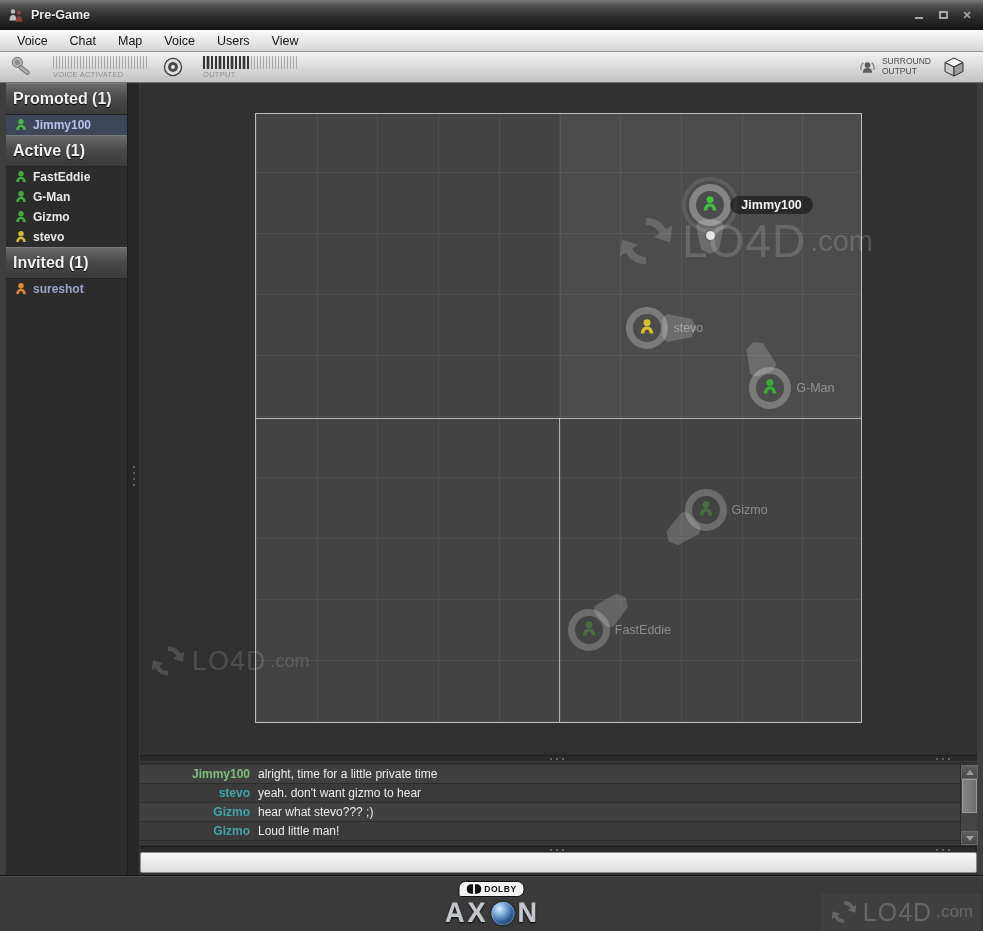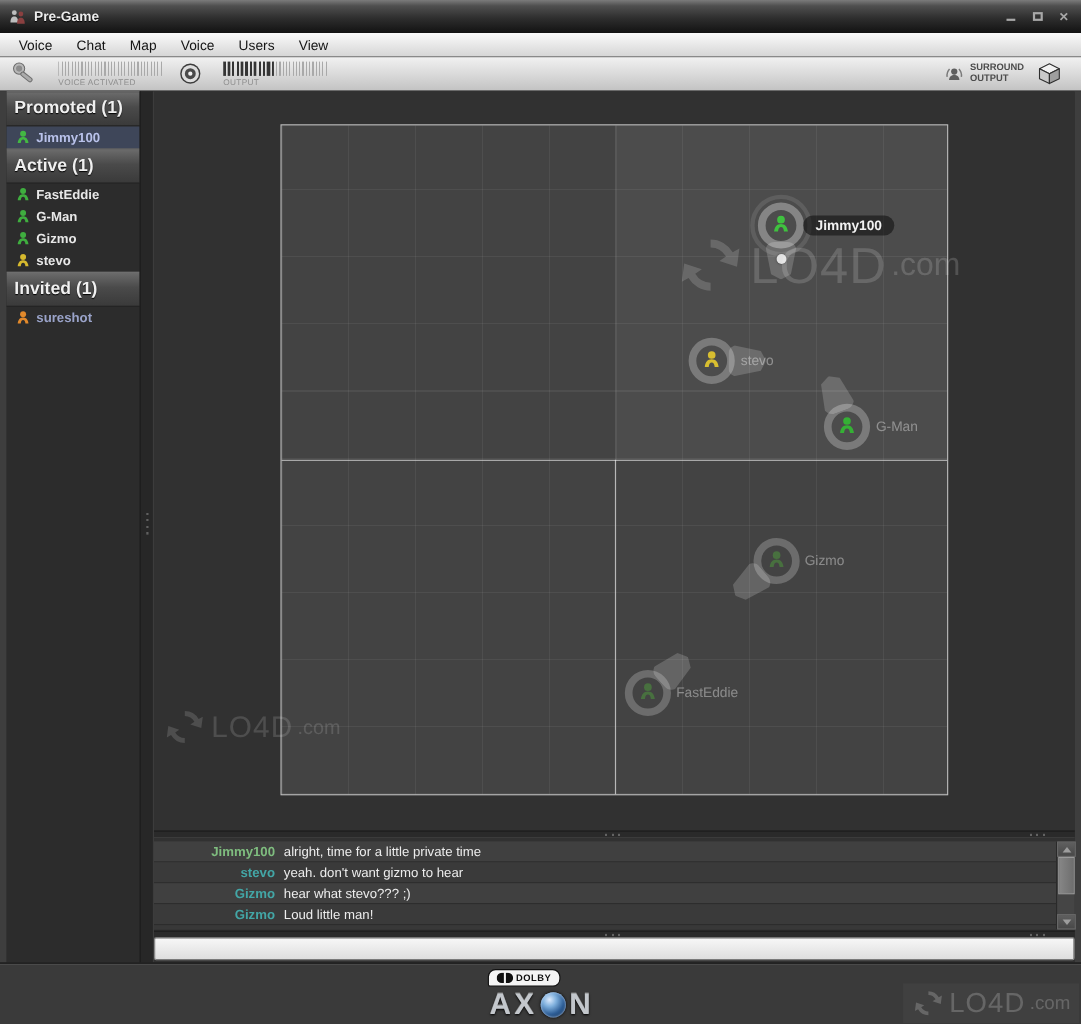--- a/index.html
+++ b/index.html
@@ -30,21 +30,21 @@
     background:linear-gradient(180deg,#f1f1f1 0%,#d6d6d6 60%,#c3c3c3 100%);
     border-bottom:1px solid #6f6f6f; display:flex; align-items:center; padding:0 10px; }
   .meter { display:flex; flex-direction:column; margin-left:19px; }
   .meter .bars { position:relative; width:95px; height:13px;
     background-image:repeating-linear-gradient(90deg,#a9a9a9 0 1px,transparent 1px 3px); }
   .meter .fill { position:absolute; left:0; top:0; bottom:0;
     background-image:repeating-linear-gradient(90deg,#353535 0 2px,transparent 2px 4px); }
   .meter .mlabel { font-size:7.5px; color:#8e8e8e; margin-top:1px; letter-spacing:.3px; }
   .tool-icon { display:flex; align-items:center; }
   .surround { margin-left:auto; display:flex; align-items:center; gap:5px; }
-  .surround-text { font-size:8.5px; font-weight:bold; color:#4c4c4c; line-height:1.15; }
+  .surround-text { font-size:8.5px; font-weight:normal; color:#4c4c4c; line-height:1.15; }
   .cube { margin:0 8px 0 12px; }
 
   
   .content { position:absolute; left:0; top:83px; width:983px; height:792px; background:#303030;
              border-left:6px solid #3e3e3e; border-right:6px solid #3e3e3e; }
 
   
   .sidebar { position:absolute; left:0; top:0; width:121px; height:100%; background:#2c2c2c; }
   .sb-header { height:32px; display:flex; align-items:center; padding-left:7px;
     background:linear-gradient(180deg,#6b6b6b,#4a4a4a 45%,#3a3a3a);
@@ -139,21 +139,21 @@
 
   
   .chat-input { position:absolute; left:0; right:0; top:769px; height:21px;
     background:linear-gradient(#f7f7f7,#dedede); border:1px solid #8a8a8a; border-radius:2px;
     font-size:12px; padding:0 6px; color:#222; outline:none; }
 
   
   .footer { position:absolute; left:0; top:875px; width:100%; height:56px; background:#3a3a3a;
     border-top:1px solid #131313; box-shadow:inset 0 1px 0 #505050; }
   .axon-logo { position:absolute; left:50%; top:5px; transform:translateX(-50%);
-    display:flex; flex-direction:column; align-items:flex-start; }
+    display:flex; flex-direction:column; align-items:center; }
   .dolby-badge { display:flex; align-items:center; gap:3px; background:#f4f4f4;
     border-radius:7px 7px 7px 2px; padding:2px 7px; border:1px solid #111; }
   .dolby-badge .dolby-word { font-size:8.5px; font-weight:bold; color:#101010; letter-spacing:.5px; }
   .axon-text { display:flex; align-items:center; margin-top:1px; margin-left:2px;
     font-size:27px; font-weight:bold; letter-spacing:3px; color:#c3c7cc;
     text-shadow:0 -1px 0 #f0f0f066, 0 1px 2px #000; }
   .globe { display:inline-block; width:23px; height:23px; border-radius:50%; margin:0 3px;
     background:radial-gradient(circle at 35% 30%, #dceafd 0%, #7fb0dd 28%, #2d5d96 60%, #10294a 100%);
     box-shadow:0 0 3px #000, inset 0 0 2px #cfe3ff; }
 </style>

